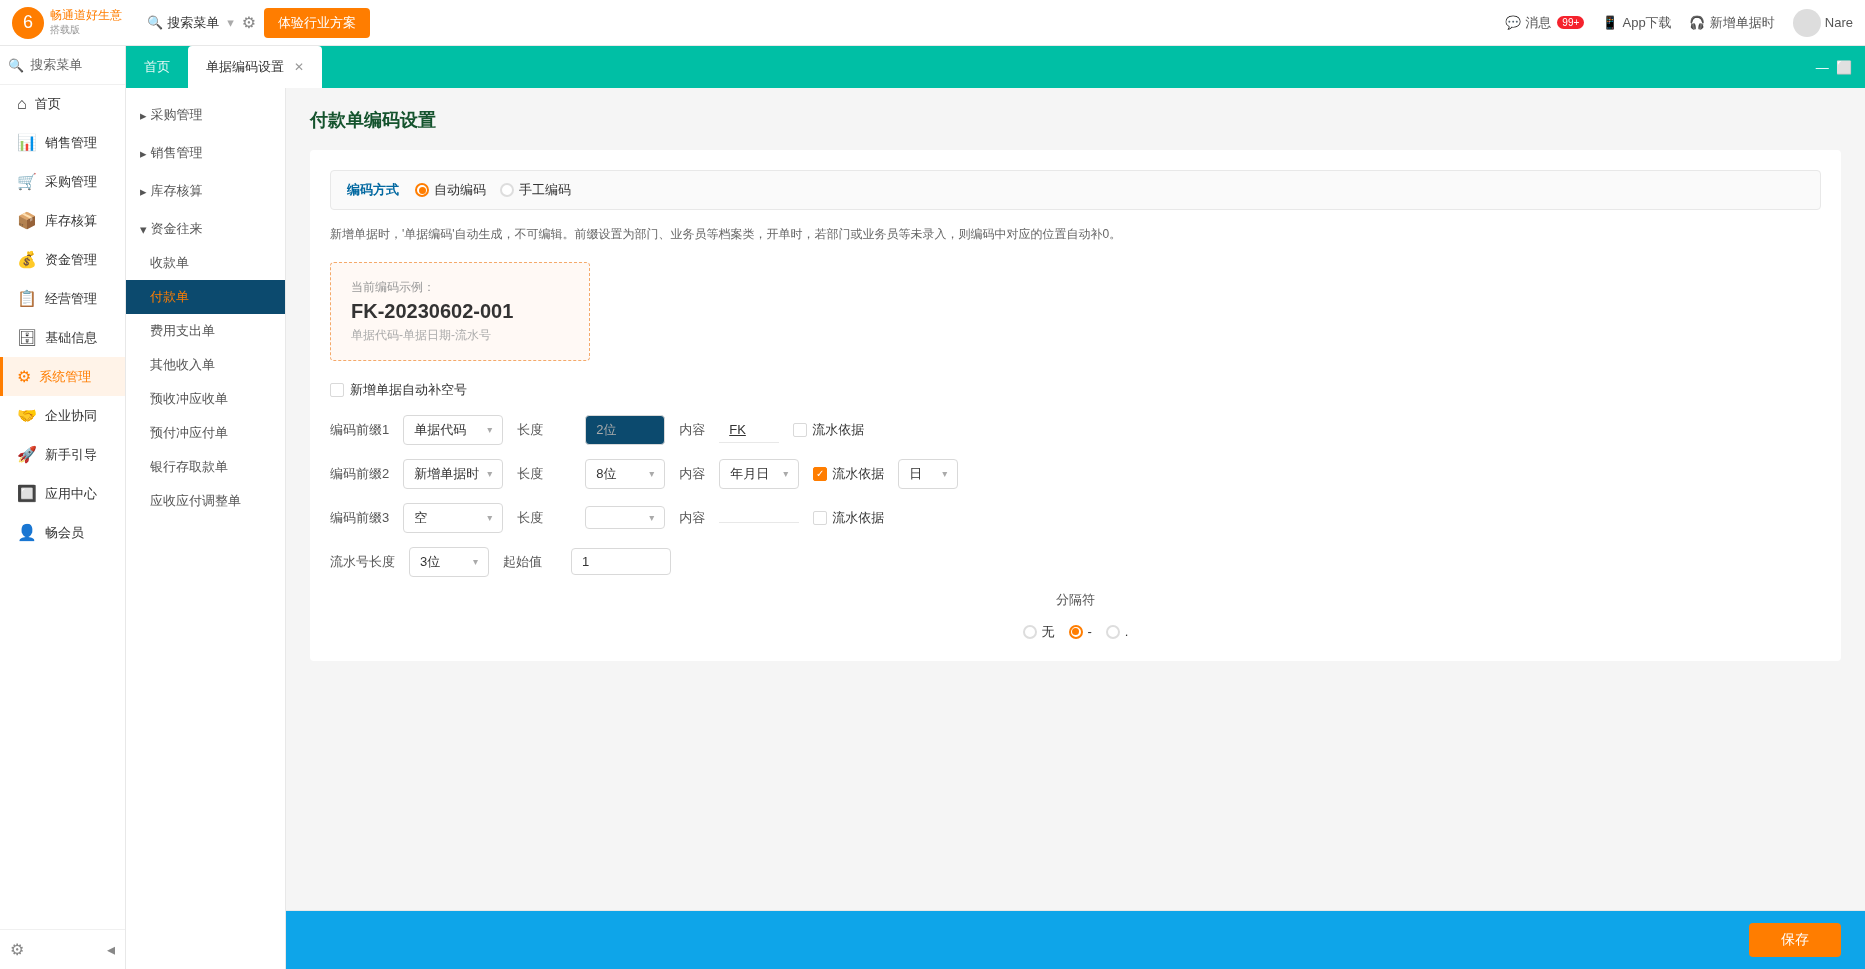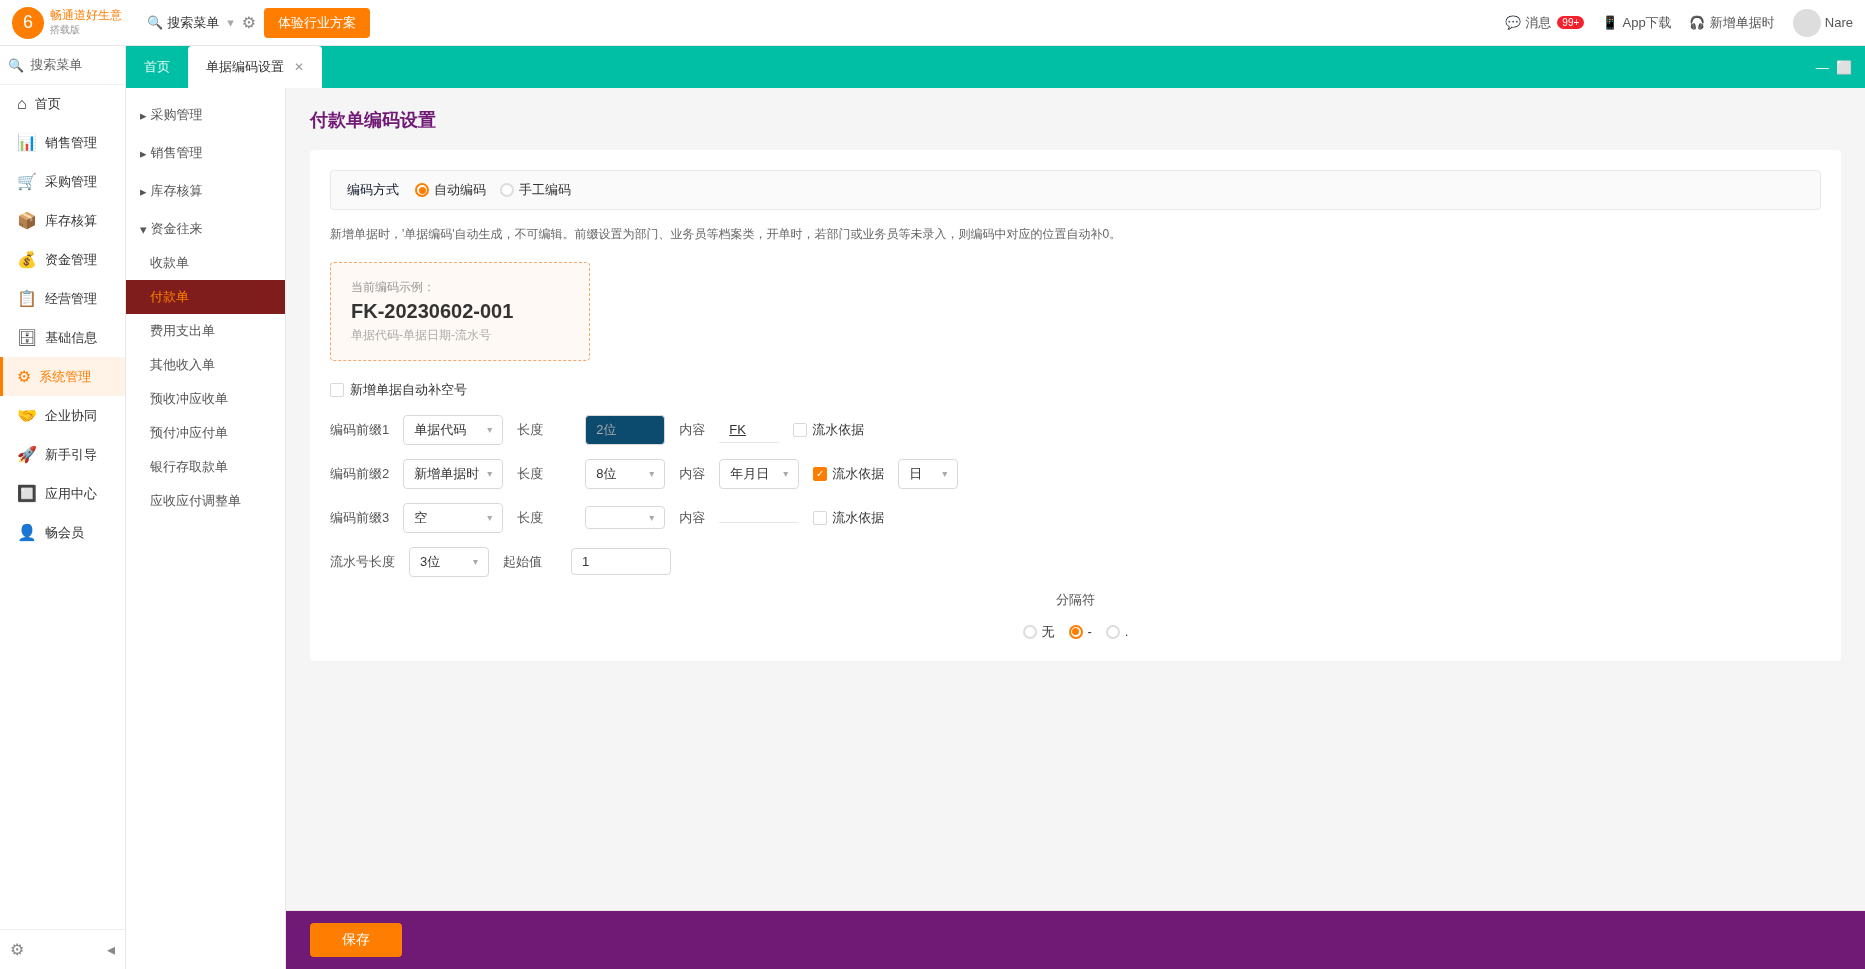--- a/index.html
+++ b/index.html
@@ -151,47 +151,47 @@
     .sub-menu-title {
       display: flex; align-items: center; gap: 4px;
       padding: 8px 14px; font-size: 13px; color: #555;
       cursor: pointer;
     }
     .sub-menu-item {
       padding: 8px 14px 8px 24px;
       font-size: 13px; color: #555; cursor: pointer;
     }
     .sub-menu-item.active {
-      background: #7f1d1d; color: #ff7d00;
+      background: #0c4a6e; color: #ff7d00;
     }
 
     
     .page-content {
       flex: 1;
       padding: 20px 24px;
       overflow-y: auto;
     }
     .page-title {
-      font-size: 18px; font-weight: bold; color: #701a75;
+      font-size: 18px; font-weight: bold; color: #14532d;
       margin-bottom: 18px;
     }
     .encoding-card {
       background: #fff;
       border-radius: 4px;
       padding: 20px;
     }
     .encoding-method {
       display: flex; align-items: center; gap: 16px;
       padding: 10px 16px;
       background: #fafafa;
       border: 1px solid #e8e8e8;
       border-radius: 4px;
       margin-bottom: 14px;
     }
-    .encoding-method-label { font-size: 13px; color: #0f172a; font-weight: 400; }
+    .encoding-method-label { font-size: 13px; color: #0369a1; font-weight: 700; }
     .radio-group { display: flex; align-items: center; gap: 14px; }
     .radio-item { display: flex; align-items: center; gap: 5px; cursor: pointer; font-size: 13px; }
     .radio-circle {
       width: 14px; height: 14px; border-radius: 50%;
       border: 2px solid #ddd; background: #fff;
       display: flex; align-items: center; justify-content: center;
     }
     .radio-circle.checked { border-color: #ff7d00; }
     .radio-dot {
       width: 7px; height: 7px; border-radius: 50%; background: #ff7d00;
@@ -255,24 +255,25 @@
       display: flex; align-items: center; gap: 14px;
       margin-top: 10px;
       flex-direction: column;
     }
     .sep-label { font-size: 13px; color: #555; }
     .sep-radio-group { display: flex; align-items: center; gap: 14px; }
     .sep-radio-item { display: flex; align-items: center; gap: 5px; font-size: 13px; cursor: pointer; }
 
     
     .save-bar {
-      background: #701a75;
+      background: #0ea5e9;
       border-top: 1px solid #e8e8e8;
       padding: 12px 24px;
       display: flex;
+      justify-content: flex-end;
       flex-shrink: 0;
     }
     .save-btn {
       background: #ff7d00; color: #fff;
       border: none; border-radius: 4px;
       padding: 8px 32px; font-size: 14px; cursor: pointer;
     }
 
     .teal-tab-home { color: rgba(255,255,255,0.9); }
   </style>

